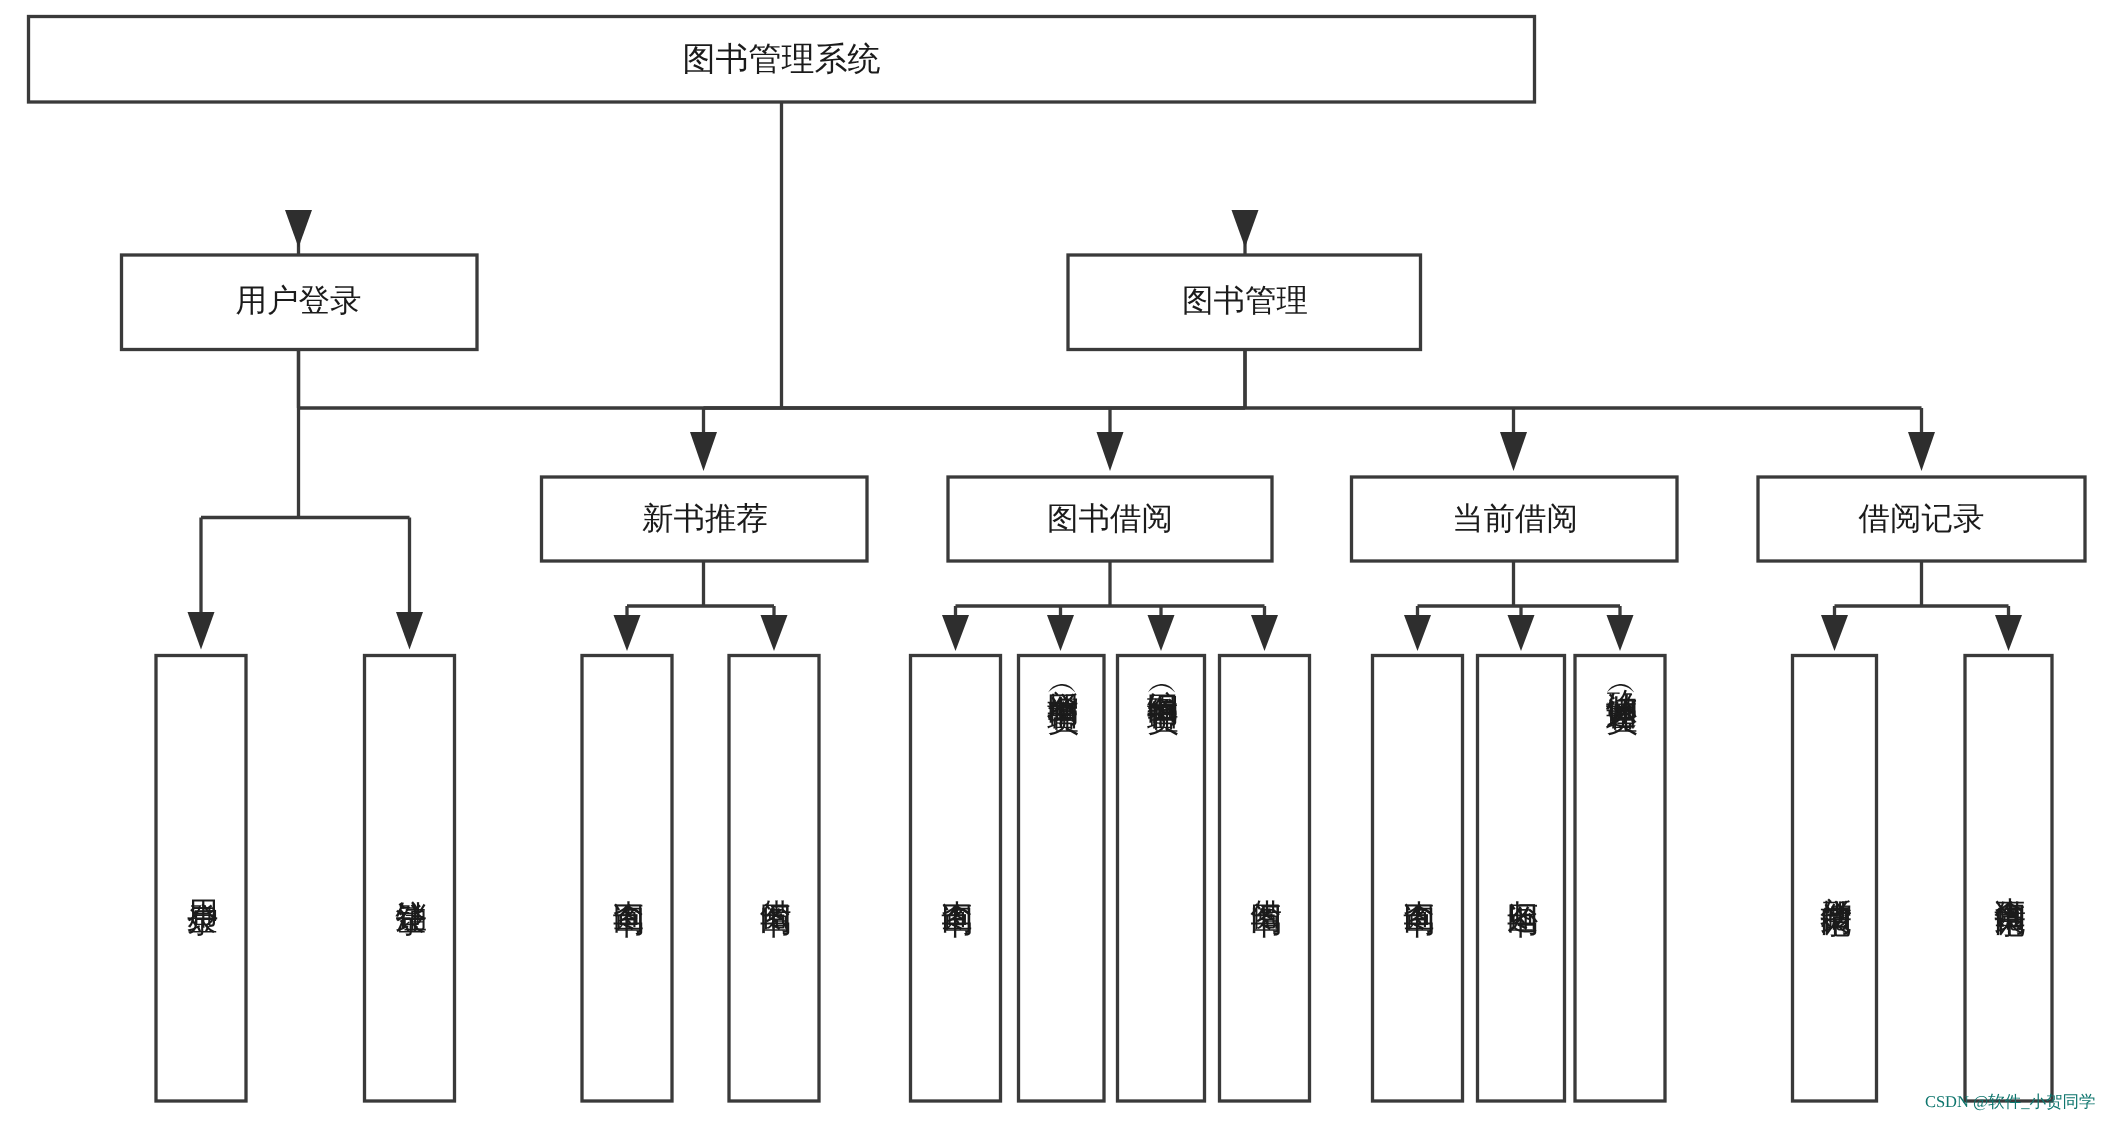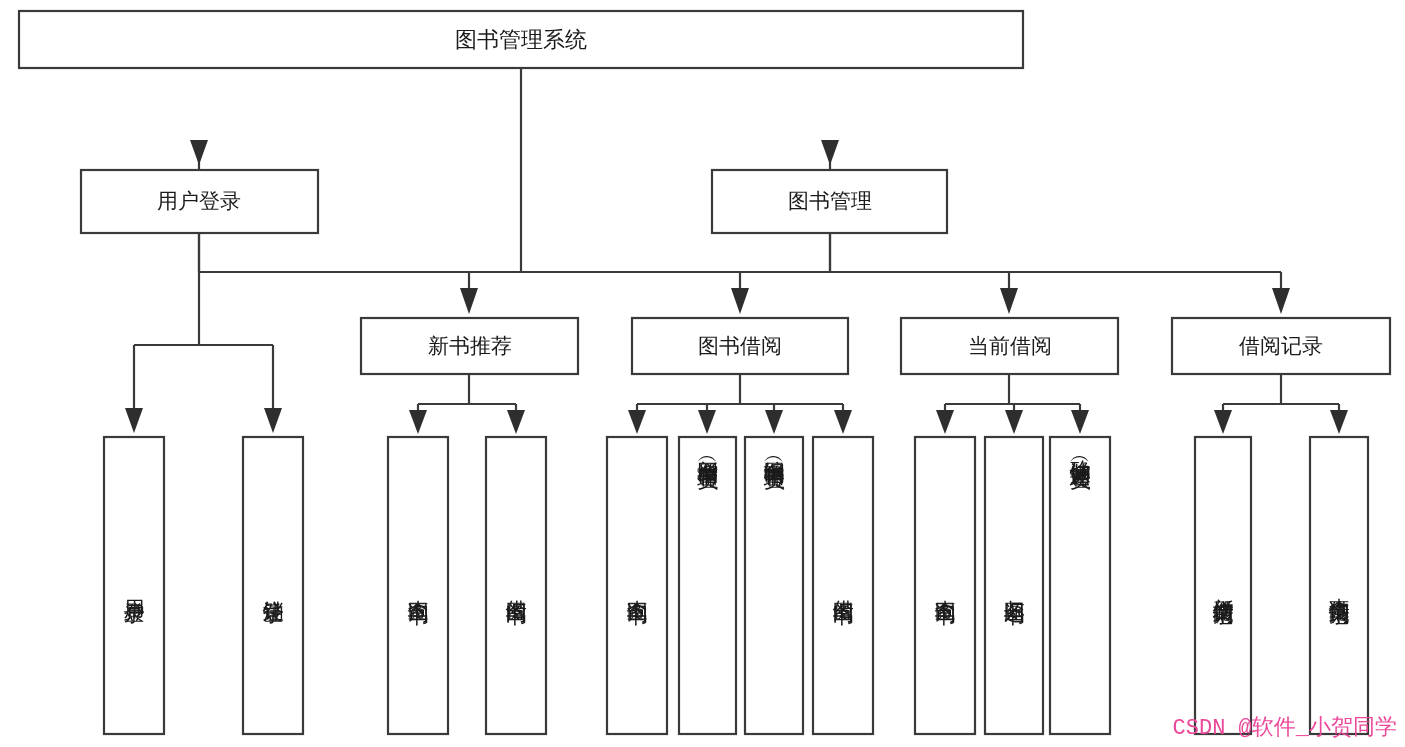--- a/index.html
+++ b/index.html
@@ -59,23 +59,23 @@
     line-height: 1.16;
     color: #1b1b1b;
     letter-spacing: 1.5px;
     white-space: nowrap;
     text-align: center;
   }
   .watermark {
     position: absolute;
     right: 8px;
     bottom: 5px;
-    font-family: Liberation Mono, monospace;
-    font-size: 22px;
-    color: #ec4899;
+    font-family: Liberation Serif, serif;
+    font-size: 11px;
+    color: #0f766e;
     white-space: nowrap;
     pointer-events: none;
   }
 </style>
 </head>
 <body>
 
 <svg id="diagram" viewBox="0 0 1405 747">
 
   <g>

